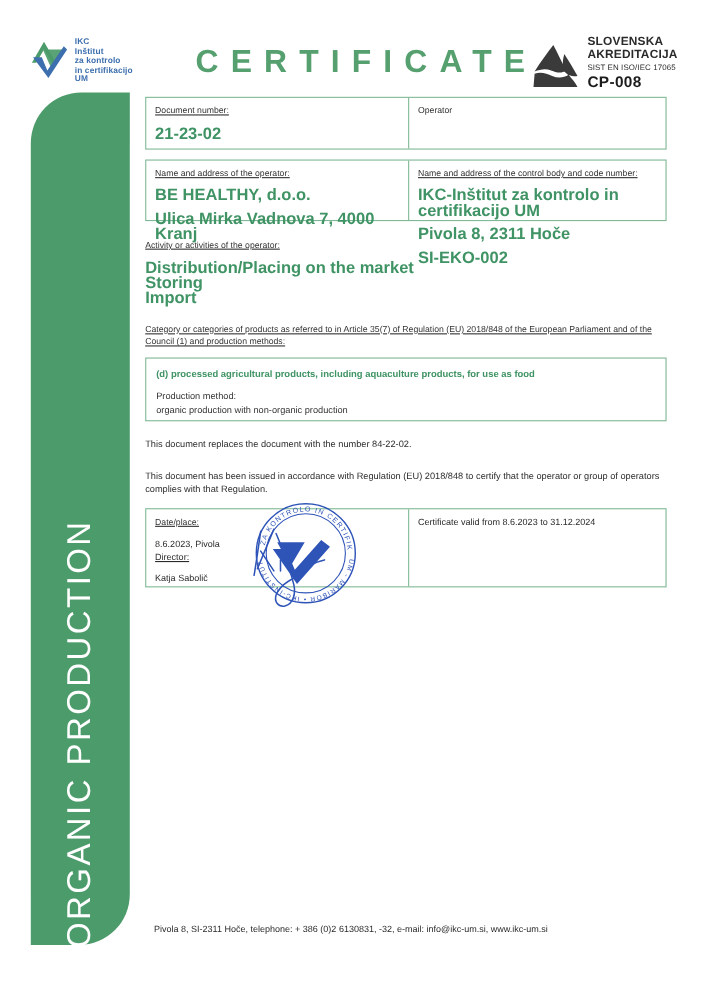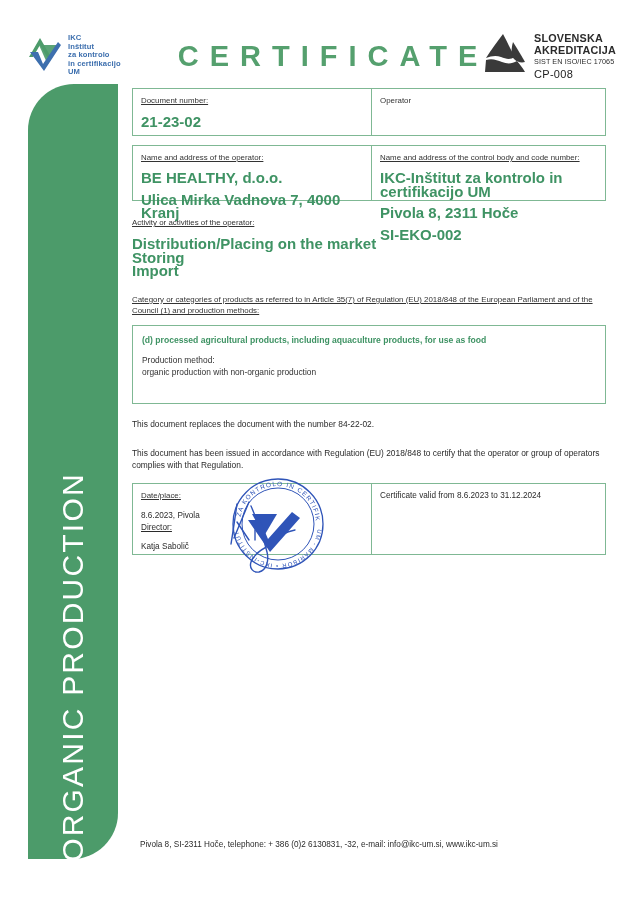--- a/index.html
+++ b/index.html
@@ -62,34 +62,34 @@
     position: absolute; left: 0; top: 40px; width: 638px;
     text-align: center;
     font-size: 29px; font-weight: bold;
     letter-spacing: 11px;
     color: #55a06e;
     padding-left: 28px;
   }
 
   #akred-block {
     position: absolute; right: 22px; top: 32px;
-    display: flex; align-items: flex-start; gap: 7px;
+    display: flex; align-items: flex-end; gap: 7px;
   }
   #akred-mark { width: 44px; height: 42px; flex: none; }
   #akred-text { padding-top: 1px; }
   .akred-l1, .akred-l2 {
     font-size: 10.8px; font-weight: bold; color: #2b2b2b;
     line-height: 11.6px; letter-spacing: .2px;
   }
   .akred-l3 {
     font-size: 7.2px; color: #2b2b2b; line-height: 10px;
     letter-spacing: .1px; margin-top: 1px;
   }
   .akred-l4 {
-    font-size: 11px; font-weight: normal; color: #1c1c1c;
+    font-size: 14px; font-weight: bold; color: #1c1c1c;
     line-height: 13px; letter-spacing: .3px; margin-top: 1px;
   }
 
   
   #content {
     position: absolute;
     left: 132px; top: 88px;
     width: 474px;
   }
   .label-u {
@@ -123,21 +123,21 @@
   .section { margin-top: 16px; }
   .section-values { margin-top: 9px; }
 
   #regulation-label {
     font-size: 7.9px; color: #333; line-height: 11.5px;
     text-decoration: underline; margin-top: 16px;
   }
 
   #box-product {
     margin-top: 8px;
-    padding: 8px 9px 25px 9px;
+    padding: 8px 9px 4px 9px;
   }
   #product-main {
     font-size: 8.6px; font-weight: bold; color: #3f9364;
     line-height: 12px;
   }
   #product-method-label {
     font-size: 8.4px; color: #333; line-height: 12px; margin-top: 8px;
   }
   #product-method-value {
     font-size: 8.4px; color: #333; line-height: 12px;

